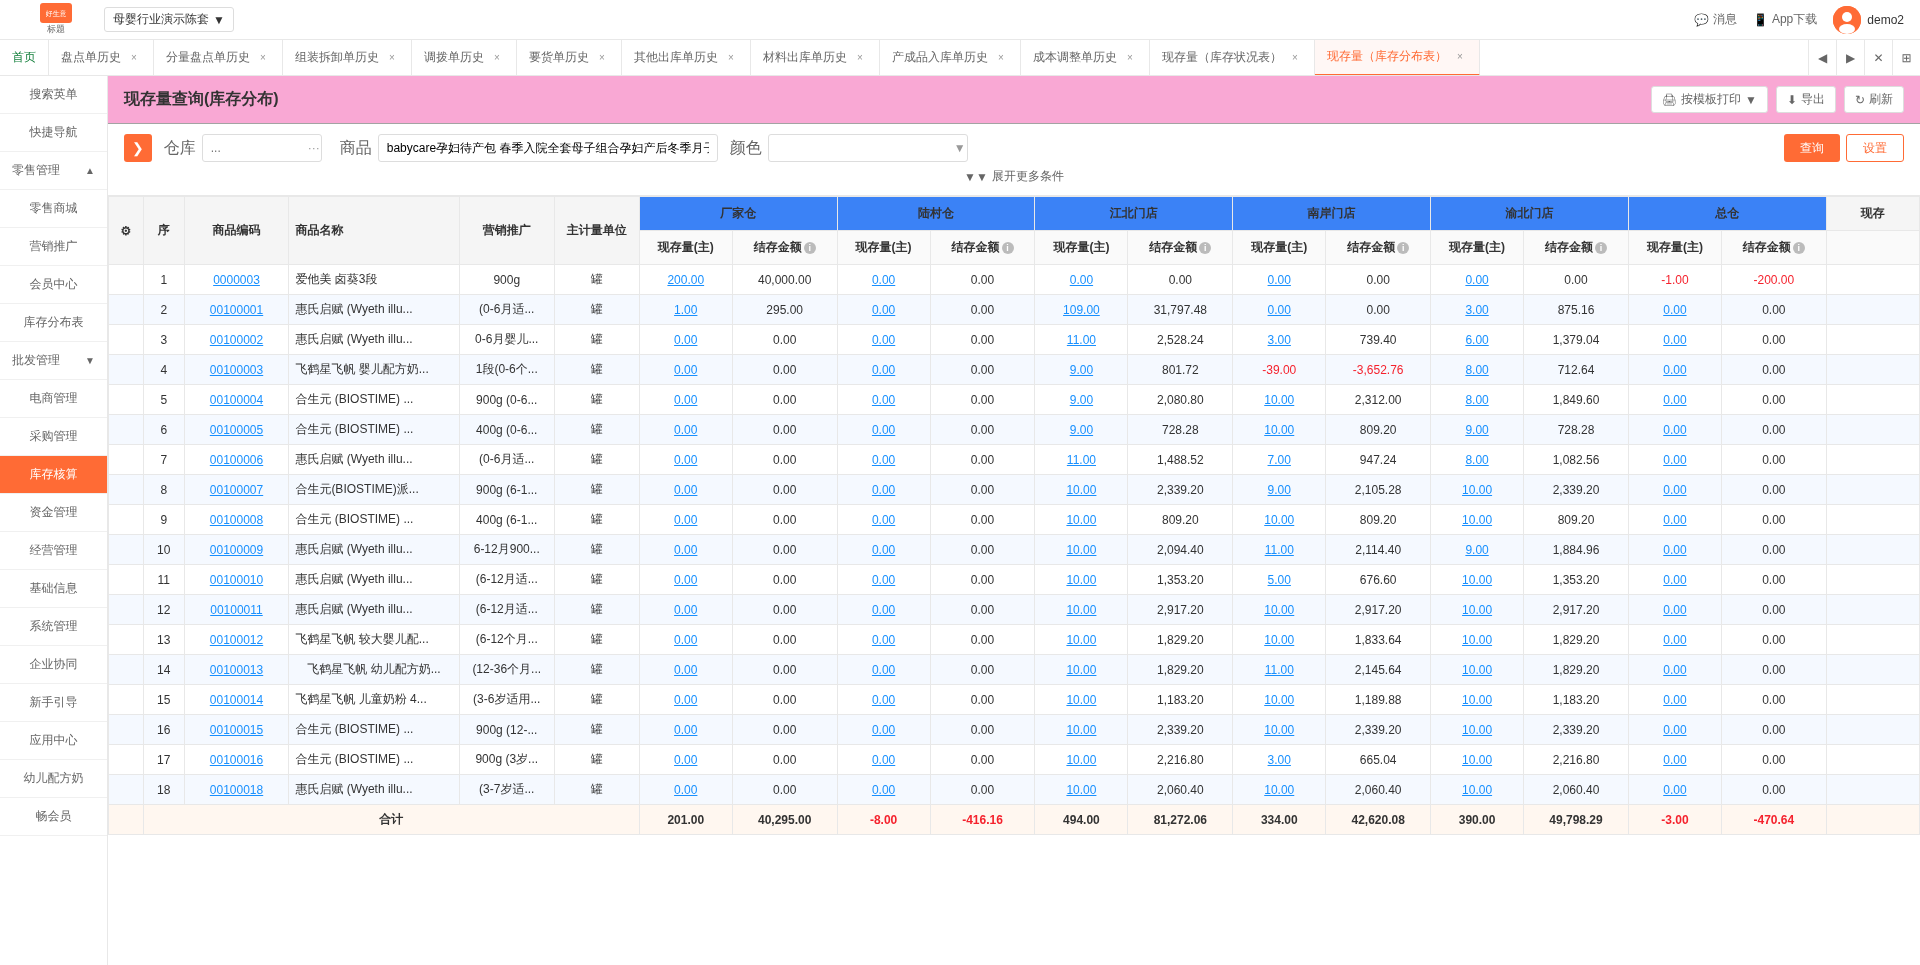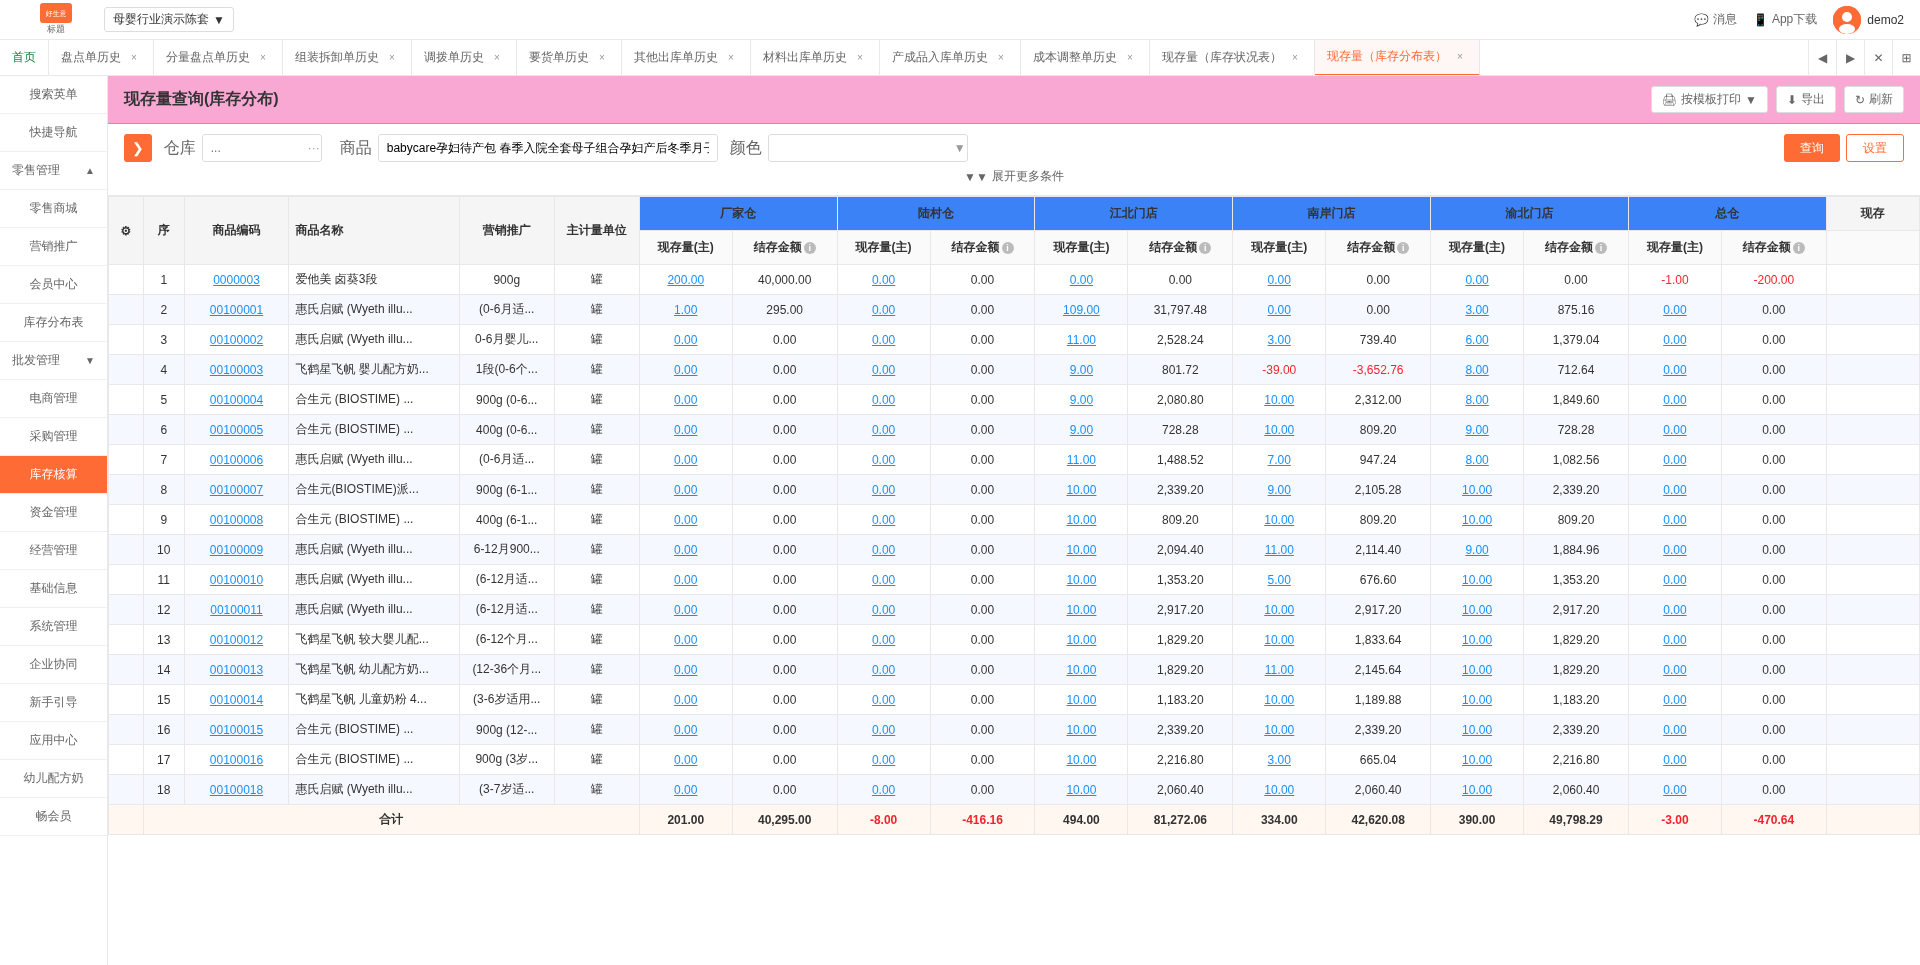--- a/index.html
+++ b/index.html
@@ -606,21 +606,21 @@
     <td class="num-link">10.00</td>
     <td>1,829.20</td>
     <td class="num-link">0.00</td>
     <td class="">0.00</td>
     <td></td>
   </tr>
             <tr style="background: rgb(245, 249, 255);">
     <td></td>
     <td>14</td>
     <td class="num-link">00100013</td>
-    <td style="text-align:left;">飞鹤星飞帆 幼儿配方奶...</td>
+    <td style="text-align:center;">飞鹤星飞帆 幼儿配方奶...</td>
     <td>(12-36个月...</td>
     <td>罐</td>
     <td class="num-link">0.00</td>
     <td>0.00</td>
     <td class="num-link">0.00</td>
     <td>0.00</td>
     <td class="num-link">10.00</td>
     <td>1,829.20</td>
     <td class="num-link">11.00</td>
     <td class="">2,145.64</td>

